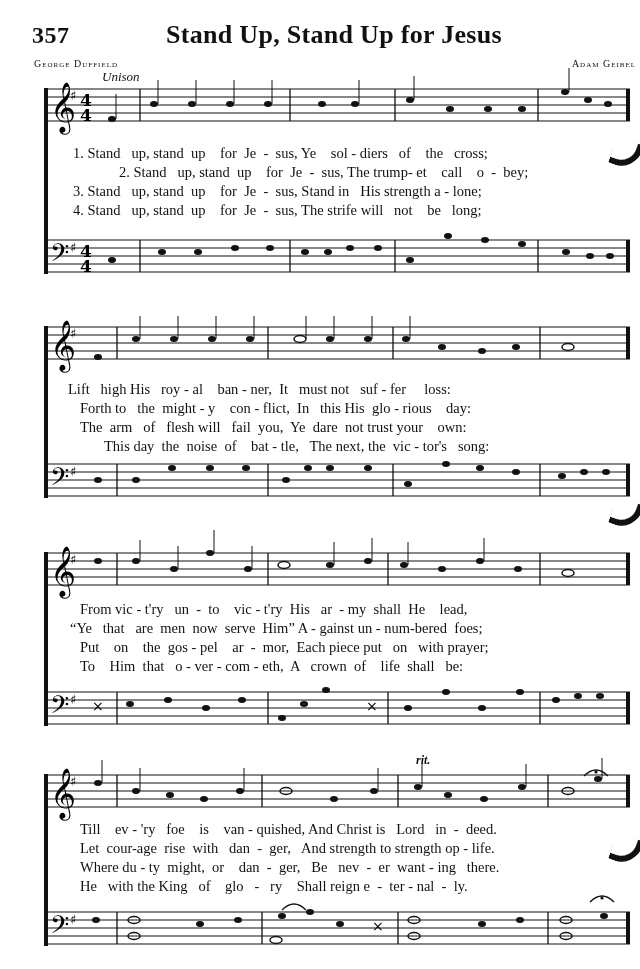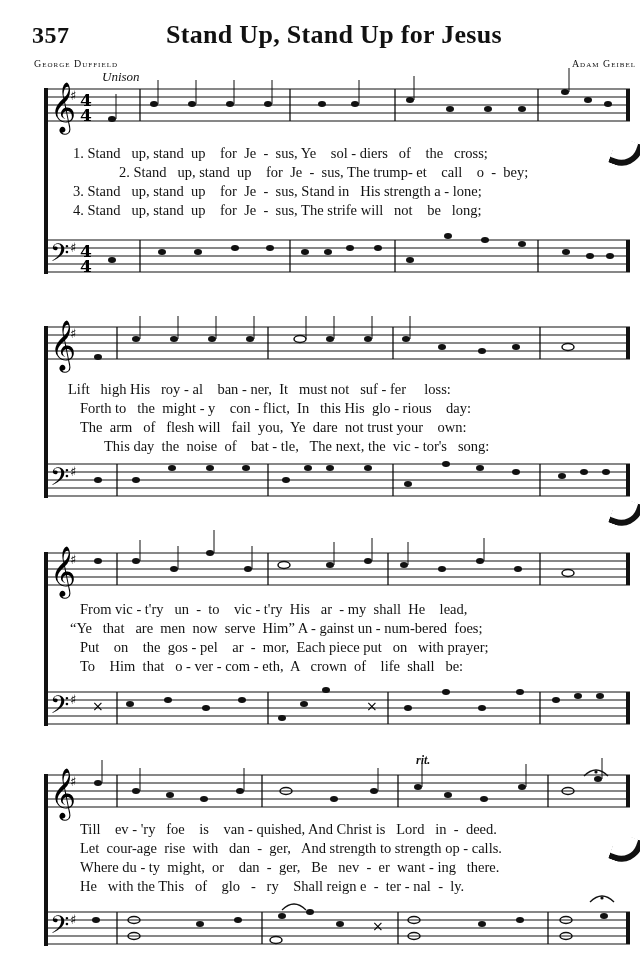--- a/index.html
+++ b/index.html
@@ -347,17 +347,17 @@
 
 <div class="lyrics" style="top:600px;">
   <div class="lyric-line" style="top:0;left:80px;">From vic - t'ry   un  -  to    vic - t'ry  His   ar  - my  shall  He    lead,</div>
   <div class="lyric-line" style="top:19px;left:70px;">“Ye   that   are  men  now  serve  Him” A - gainst un - num-bered  foes;</div>
   <div class="lyric-line" style="top:38px;left:80px;">Put    on    the  gos - pel    ar  -  mor,  Each piece put   on   with prayer;</div>
   <div class="lyric-line" style="top:57px;left:80px;">To    Him  that   o - ver - com - eth,  A   crown  of    life  shall   be:</div>
 </div>
 
 <div class="lyrics" style="top:820px;">
   <div class="lyric-line" style="top:0;left:80px;">Till    ev - 'ry   foe    is    van - quished, And Christ is   Lord   in  -  deed.</div>
-  <div class="lyric-line" style="top:19px;left:80px;">Let  cour-age  rise  with   dan  -  ger,   And strength to strength op - calls.</div>
+  <div class="lyric-line" style="top:19px;left:80px;">Let  cour-age  rise  with   dan  -  ger,   And strength to strength op - life.</div>
   <div class="lyric-line" style="top:38px;left:80px;">Where du - ty  might,  or    dan  -  ger,   Be   nev  -  er  want - ing   there.</div>
-  <div class="lyric-line" style="top:57px;left:80px;">He   with the This   of    glo   -   ry    Shall reign e  -  ter - nal  -  ly.</div>
+  <div class="lyric-line" style="top:57px;left:80px;">He   with the King   of    glo   -   ry    Shall reign e  -  ter - nal  -  ly.</div>
 </div>
 <div class="page-mark" style="top:836px;"></div>
 
 </body></html>

